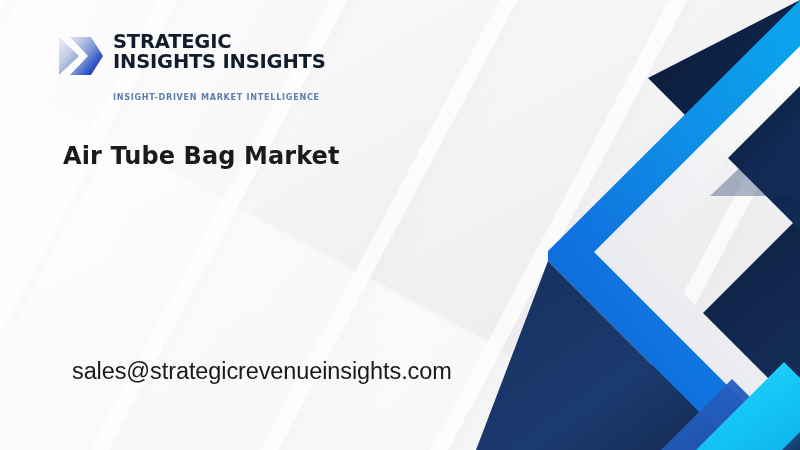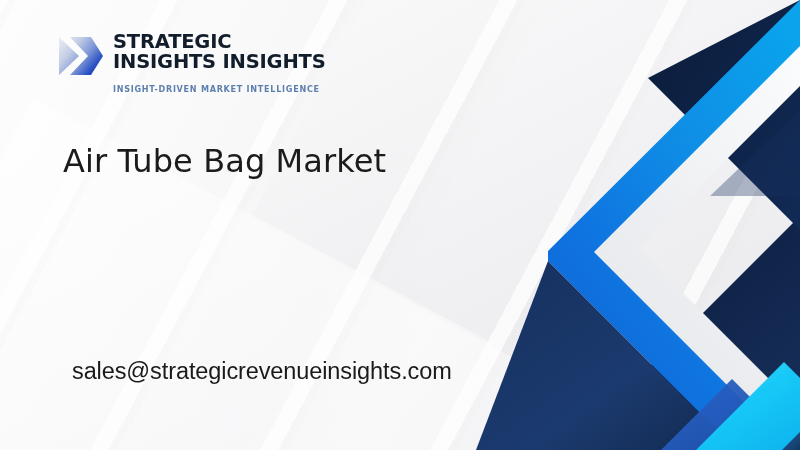--- a/index.html
+++ b/index.html
@@ -94,37 +94,37 @@
   .logo-word {
     font-family: "DejaVu Sans", sans-serif;
     font-weight: bold;
     font-size: 19.5px;
     line-height: 20px;
     letter-spacing: -0.2px;
     color: #121d2c;
     white-space: nowrap;
   }
   .logo-tagline {
-    margin-top: 12px;
+    margin-top: 20px;
     font-family: "DejaVu Sans", sans-serif;
     font-size: 8.1px;
     font-weight: bold;
     letter-spacing: 0.72px;
     color: #5d7fae;
     white-space: nowrap;
   }
 
   
   .slide-title {
     position: absolute;
     left: 63px;
     top: 142px;
     font-family: "DejaVu Sans", sans-serif;
-    font-size: 32px;
-    font-weight: normal;
+    font-size: 24px;
+    font-weight: bold;
     color: #1b1b1b;
     letter-spacing: 0.1px;
     white-space: nowrap;
   }
 
   .slide-email {
     position: absolute;
     left: 72px;
     top: 358px;
     font-family: Liberation Sans, sans-serif;

